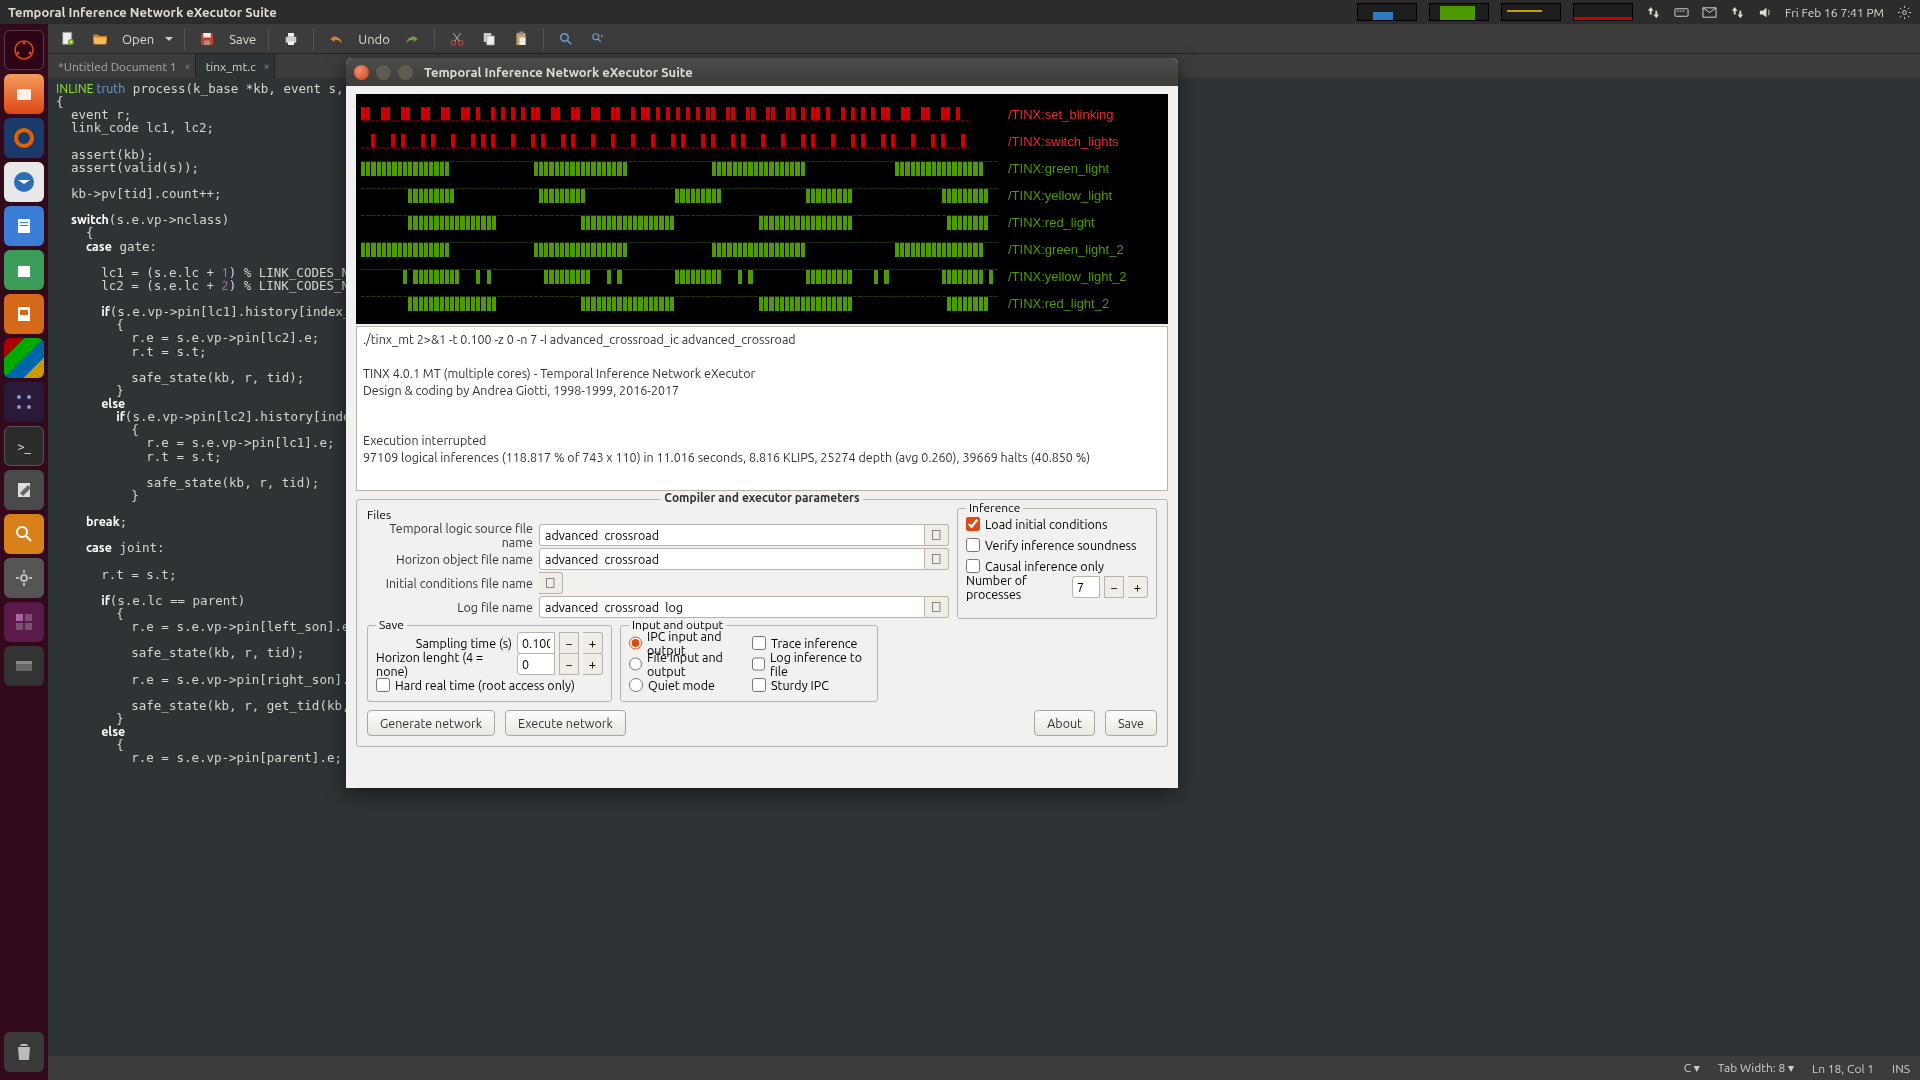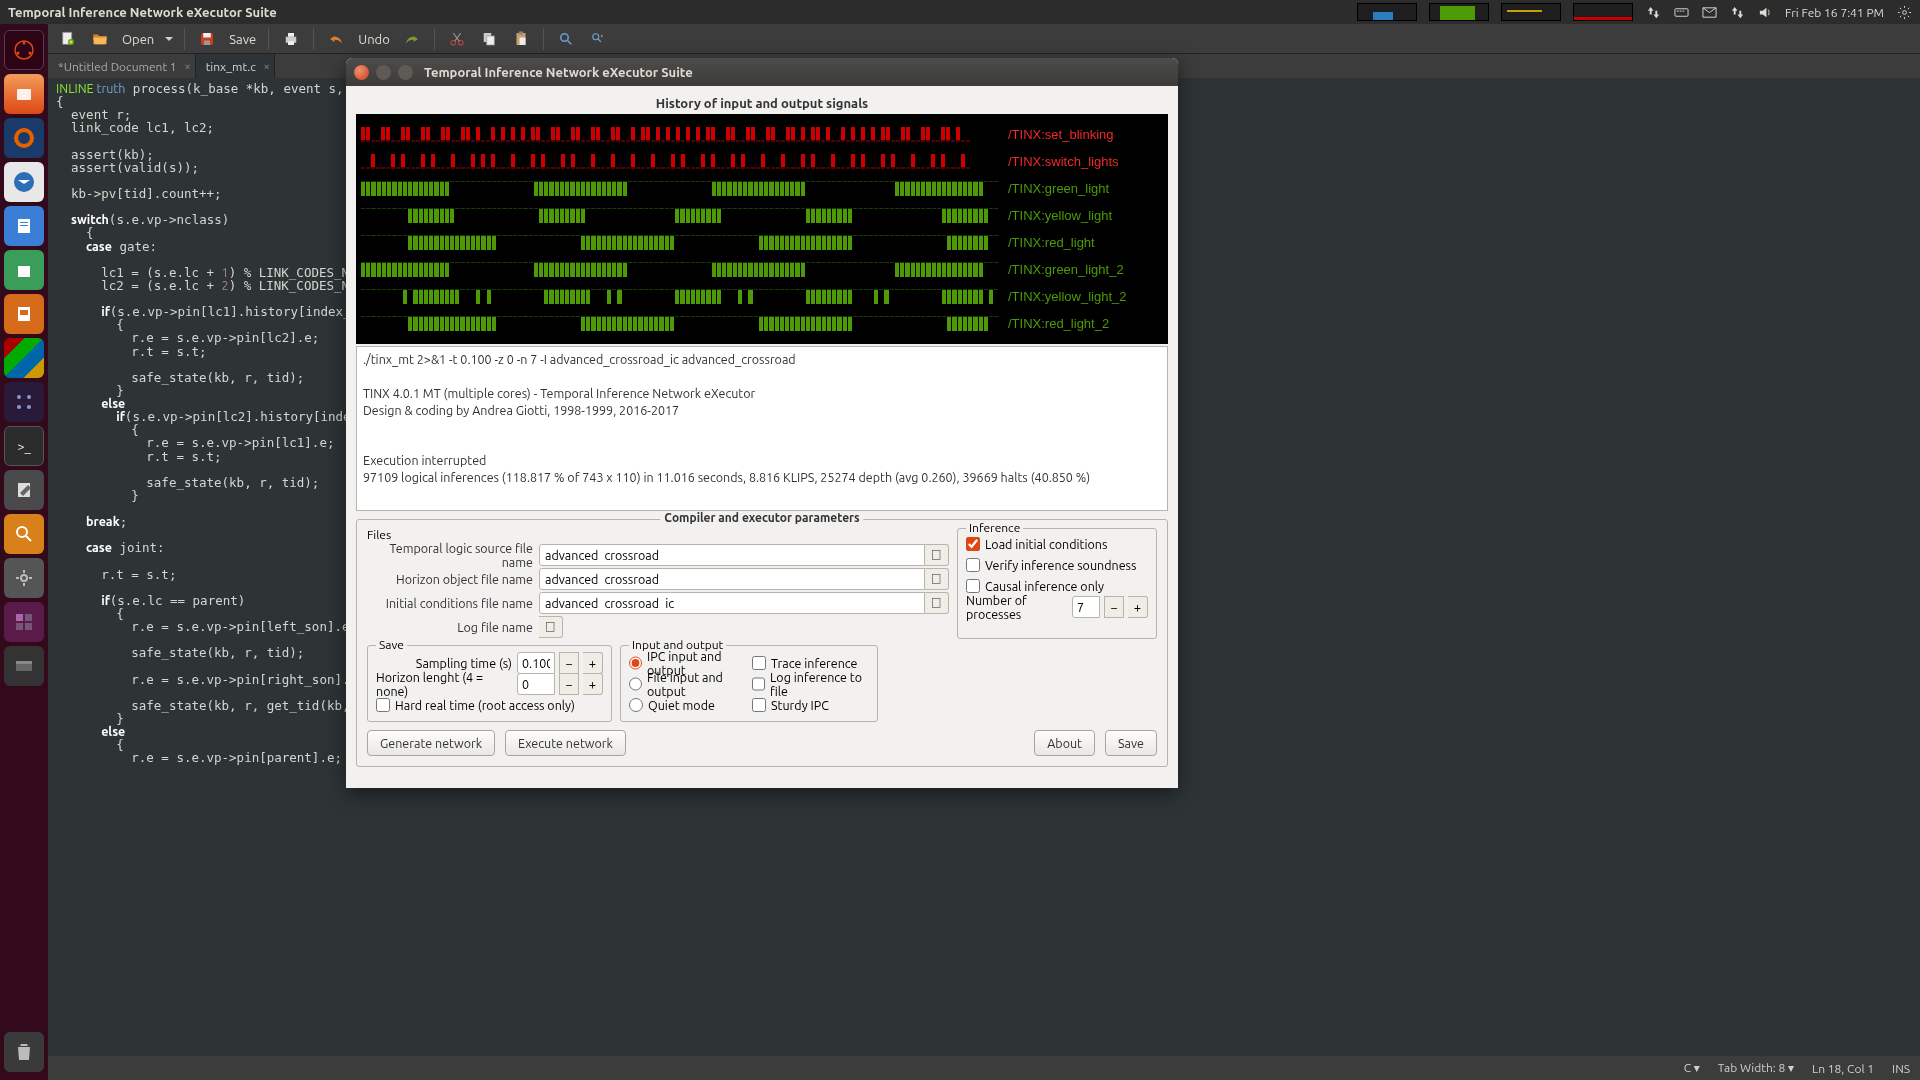--- a/index.html
+++ b/index.html
@@ -411,21 +411,20 @@
 </div>
 
 <div class="tinx">
   <div class="tinx-titlebar">
     <span class="btn cls"></span>
     <span class="btn min"></span>
     <span class="btn max"></span>
     <span class="wtitle">Temporal Inference Network eXecutor Suite</span>
   </div>
   <div class="tinx-body">
-    <div class="sect-title">History of input and output signals</div>
     <div class="signals" id="signals">
         <div class="sigrow">
           <div class="sigplot">
             <span class="seg" style="width: 4px; background: rgb(204, 0, 0); border-bottom: 2px solid rgb(85, 0, 0);"></span>
             <span class="seg" style="width: 4px; background: rgb(204, 0, 0); border-bottom: 2px solid rgb(85, 0, 0);"></span>
             <span class="seg" style="width: 4px; background: transparent; border-bottom: 2px solid rgb(85, 0, 0);"></span>
             <span class="seg" style="width: 4px; background: transparent; border-bottom: 2px solid rgb(85, 0, 0);"></span>
             <span class="seg" style="width: 4px; background: rgb(204, 0, 0); border-bottom: 2px solid rgb(85, 0, 0);"></span>
             <span class="seg" style="width: 4px; background: rgb(204, 0, 0); border-bottom: 2px solid rgb(85, 0, 0);"></span>
             <span class="seg" style="width: 4px; background: transparent; border-bottom: 2px solid rgb(85, 0, 0);"></span>
@@ -1456,29 +1455,29 @@
               <label>Horizon object file name</label>
               <input type="text" value="advanced_crossroad" style="">
               <span class="filebtn">
                 <svg viewBox="0 0 16 16">
                   <rect x="2" y="2" width="10" height="12" fill="none" stroke="#666"></rect>
                 </svg>
               </span>
             </div>
           <div class="row">
               <label>Initial conditions file name</label>
-              <input type="text" value="advanced_crossroad_ic" style="">
               <span class="filebtn">
                 <svg viewBox="0 0 16 16">
                   <rect x="2" y="2" width="10" height="12" fill="none" stroke="#666"></rect>
                 </svg>
               </span>
             </div>
           <div class="row">
               <label>Log file name</label>
+              <input type="text" value="advanced_crossroad_log" style="">
               <span class="filebtn">
                 <svg viewBox="0 0 16 16">
                   <rect x="2" y="2" width="10" height="12" fill="none" stroke="#666"></rect>
                 </svg>
               </span>
             </div>
         </div>
         <div class="infer">
           <span class="gt">Inference</span>
           <div class="chk">

